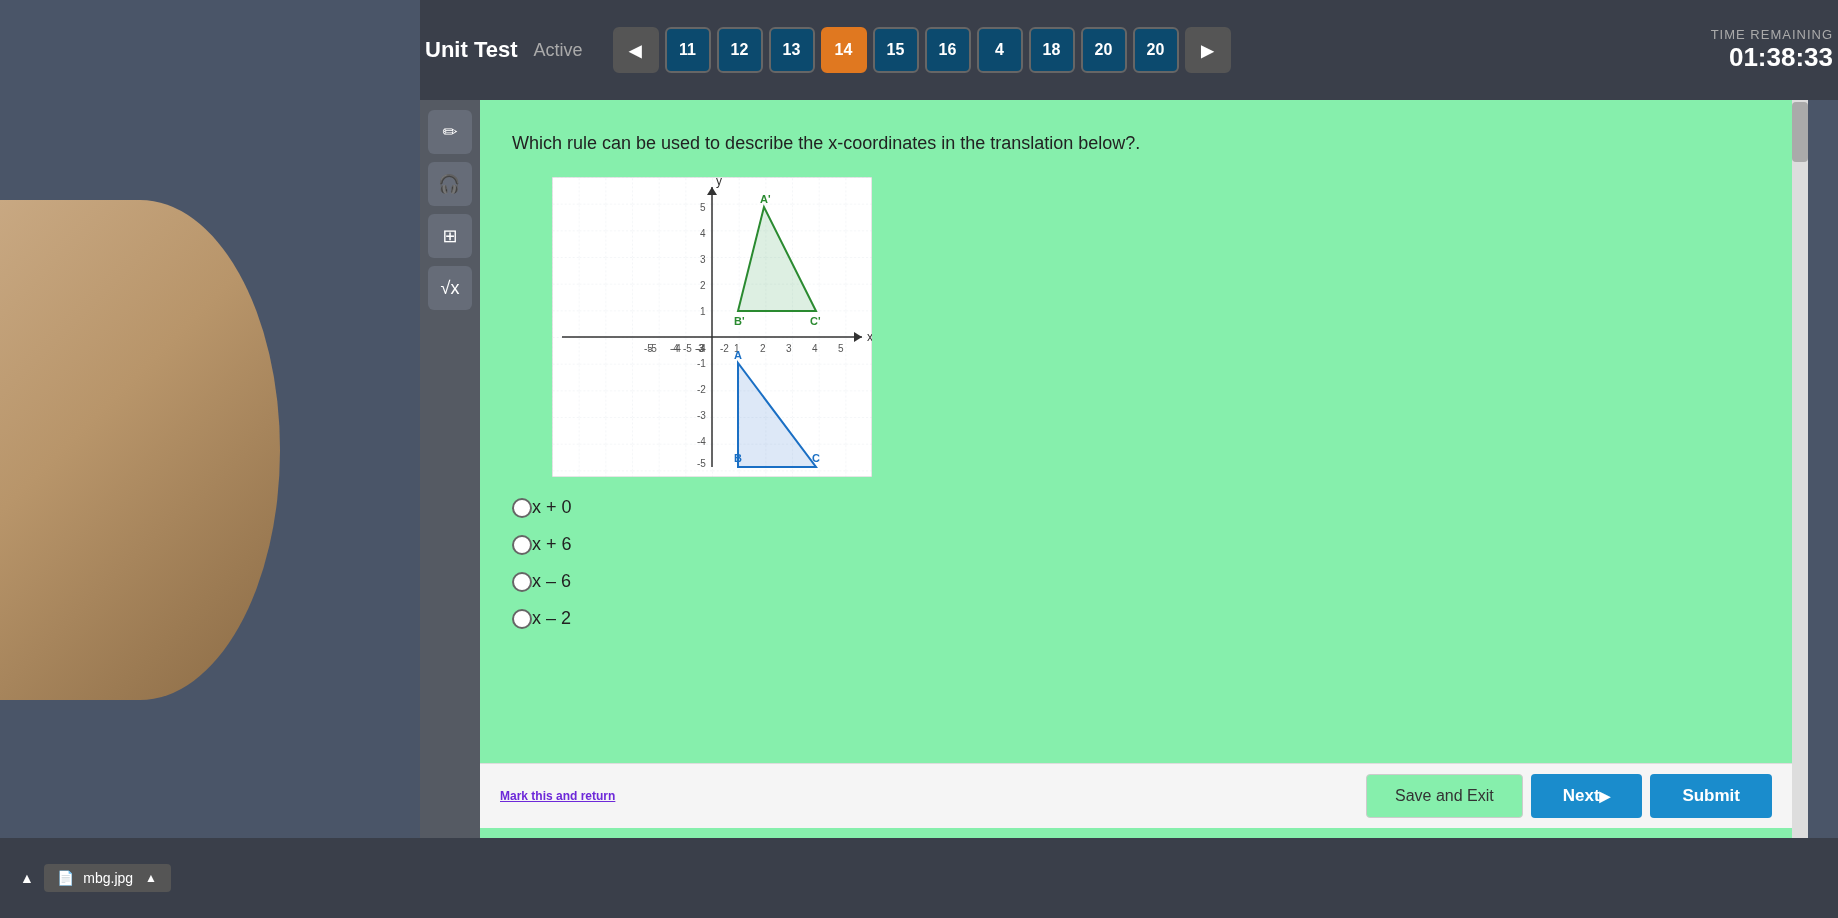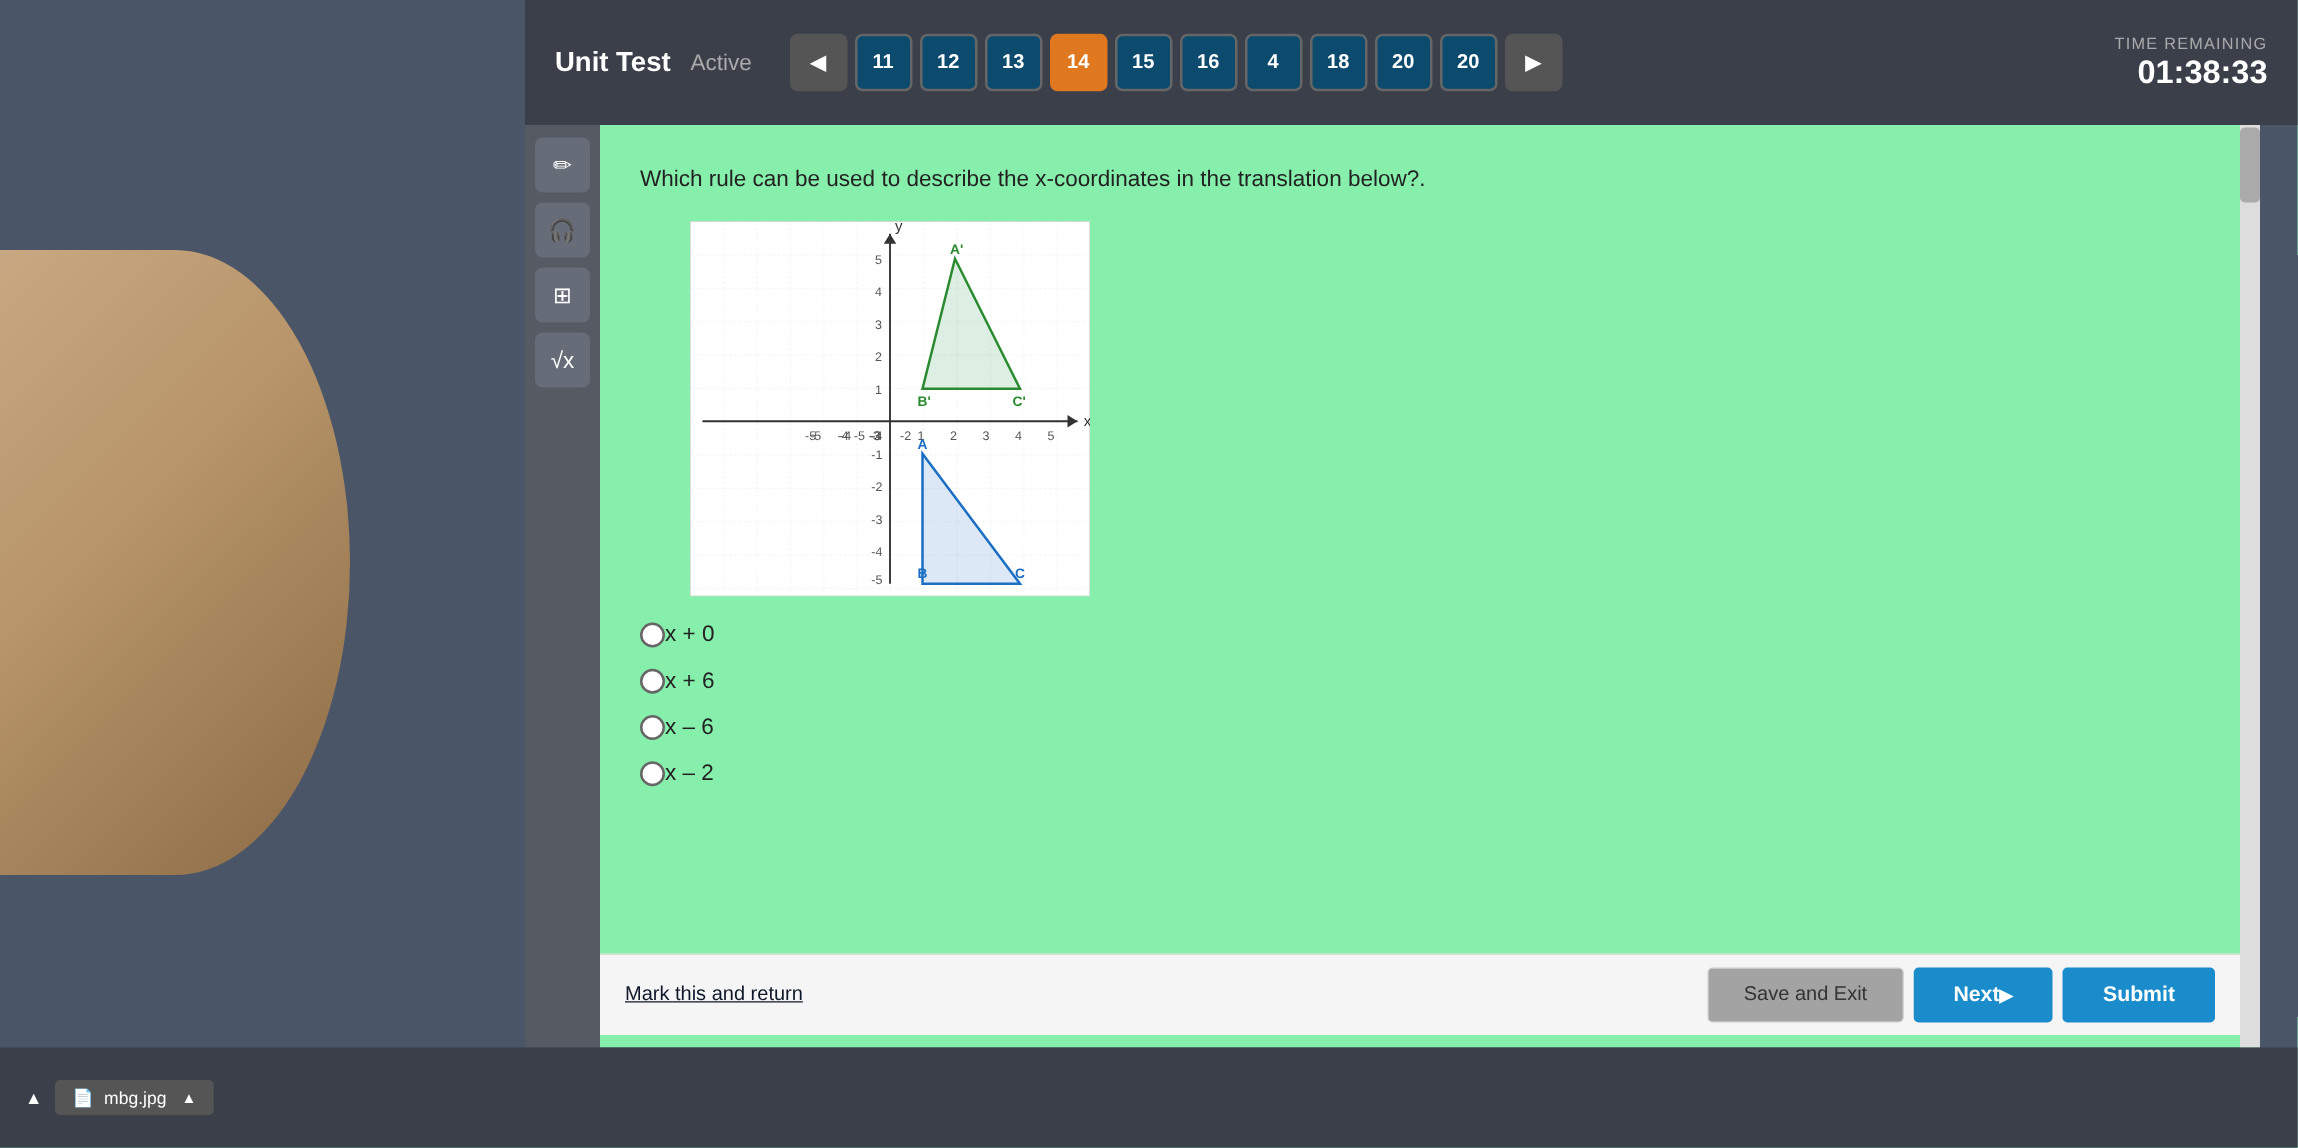--- a/index.html
+++ b/index.html
@@ -27,21 +27,21 @@
     
     .top-bar {
       position: absolute;
       top: 0;
       left: 420px;
       right: 0;
       height: 100px;
       background: #3a3f4a;
       display: flex;
       align-items: center;
-      padding: 0 24px;
+      padding: 0 5px;
     }
 
     .unit-test-label {
       color: white;
       font-size: 22px;
       font-weight: bold;
       margin-right: 16px;
     }
 
     .active-label {
@@ -246,29 +246,30 @@
       left: 480px;
       right: 46px;
       display: flex;
       align-items: center;
       padding: 10px 20px;
       background: #f5f5f5;
       border-top: 1px solid #ddd;
     }
 
     .mark-return-link {
-      color: #0f172a;
-      font-size: 16px;
+      color: #6d28d9;
+      font-size: 12px;
       text-decoration: underline;
       cursor: pointer;
       flex: 1;
+      font-weight: bold;
     }
 
     .btn-save-exit {
-      background: #a3a3a3;
+      background: #86efac;
       border: 1px solid #ccc;
       color: #333;
       font-size: 16px;
       padding: 12px 28px;
       border-radius: 4px;
       cursor: pointer;
       margin-right: 8px;
       font-weight: 500;
     }
 

